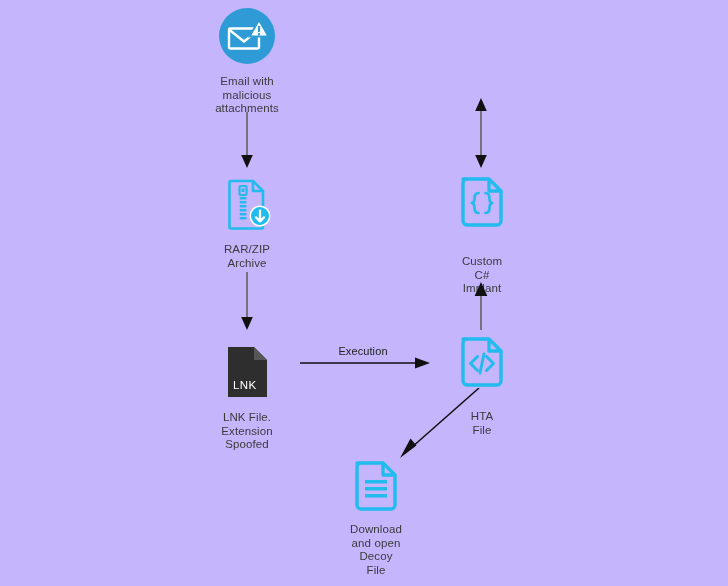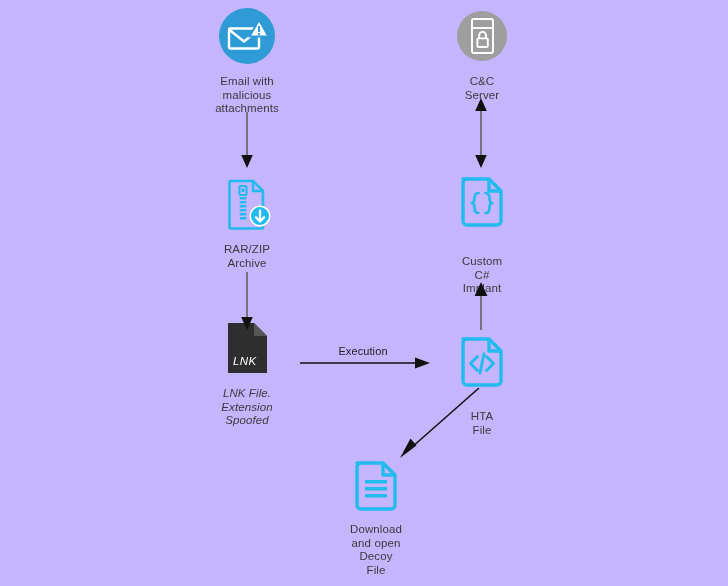--- a/index.html
+++ b/index.html
@@ -48,21 +48,21 @@
     font-size: 11px;
     color: #222222;
     text-align: center;
     letter-spacing: 0.1px;
   }
   
   #node-email        { left: 182px; top: 4px; }
   #node-cc           { left: 417px; top: 4px; }
   #node-archive      { left: 182px; top: 172px; align-items: center; }
   #node-implant      { left: 417px; top: 168px; gap: 16px; }
-  #node-lnk          { left: 182px; top: 316px; font-style: italic; }
+  #node-lnk          { left: 182px; top: 340px; }
   #node-hta          { left: 417px; top: 328px; gap: 11px; }
   #node-decoy        { left: 311px; top: 452px; justify-content: center; }
 
   #edge-email-archive  { left: 232px; top: 112px; }
   #edge-archive-lnk    { left: 232px; top: 272px; }
   #edge-cc-implant     { left: 466px; top: 98px; }
   #edge-hta-implant    { left: 466px; top: 282px; }
   #edge-lnk-hta        { left: 300px; top: 355px; }
   #edge-hta-decoy      { left: 398px; top: 388px; }
   #label-execution     { left: 315px; top: 345px; width: 96px; }
@@ -83,37 +83,20 @@
         <polygon points="42,14 51.5,30.5 32.5,30.5" fill="#ffffff" stroke="#2E9BD6" stroke-width="2"></polygon>
         <rect x="41" y="20" width="2.1" height="6" fill="#2E9BD6"></rect>
         <rect x="41" y="27.2" width="2.1" height="2.1" fill="#2E9BD6"></rect>
       </svg>
     </div>
     <div class="caption">Email with
 malicious
 attachments</div>
   </div>
 
-  <div class="node" id="node-cc">
-    <div class="icon-wrap">
-      <svg width="60" height="60" viewBox="0 0 60 60" aria-hidden="true">
-        <circle cx="30" cy="30" r="25" fill="#9E9E9E"></circle>
-        <g fill="none" stroke="#ffffff" stroke-width="1.9" stroke-linejoin="round">
-          <rect x="20" y="13" width="21" height="34" rx="1.5"></rect>
-          <line x1="20" y1="22" x2="41" y2="22"></line>
-        </g>
-        <g fill="none" stroke="#ffffff" stroke-width="1.9">
-          <path d="M27.2 32.5 v-3.2 a3.4 3.4 0 0 1 6.8 0 v3.2"></path>
-          <rect x="25.4" y="32.4" width="10.4" height="8.6" rx="1.1"></rect>
-        </g>
-      </svg>
-    </div>
-    <div class="caption">C&amp;C
-Server</div>
-  </div>
 
   <div class="node" id="node-archive">
     <div class="icon-wrap">
       <svg width="58" height="58" viewBox="0 0 58 58" aria-hidden="true">
         <path d="M13 6 h22 l10 10 v36 a1.5 1.5 0 0 1 -1.5 1.5 h-30.5 a1.5 1.5 0 0 1 -1.5 -1.5 v-44.5 a1.5 1.5 0 0 1 1.5 -1.5 z" fill="none" stroke="#22BBEE" stroke-width="2.6" stroke-linejoin="round"></path>
         <path d="M35 6 v10 h10" fill="none" stroke="#22BBEE" stroke-width="2.6" stroke-linejoin="round"></path>
         <rect x="21.5" y="11" width="7" height="9" rx="1" fill="none" stroke="#22BBEE" stroke-width="2.2"></rect>
         <rect x="23.6" y="13.4" width="2.8" height="3.6" fill="#22BBEE"></rect>
         <g fill="#22BBEE">
           <rect x="21.8" y="22" width="6.6" height="2.4"></rect>

